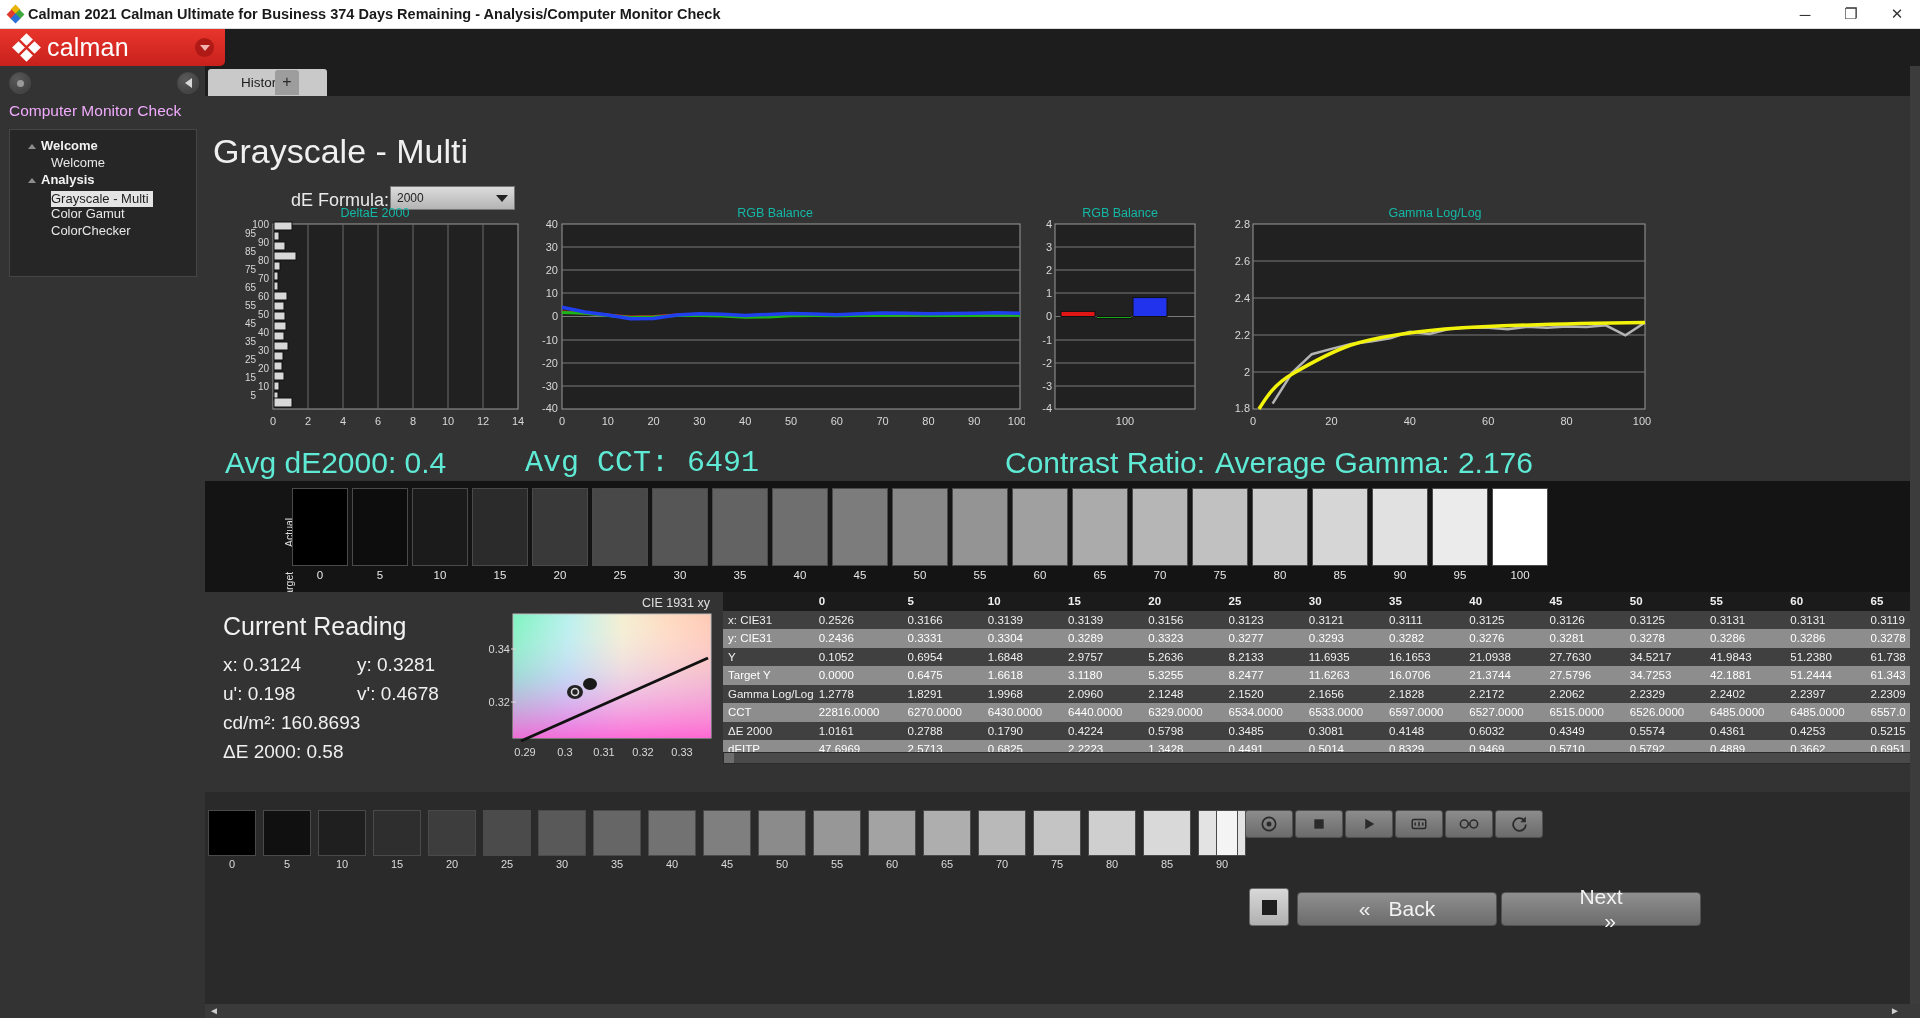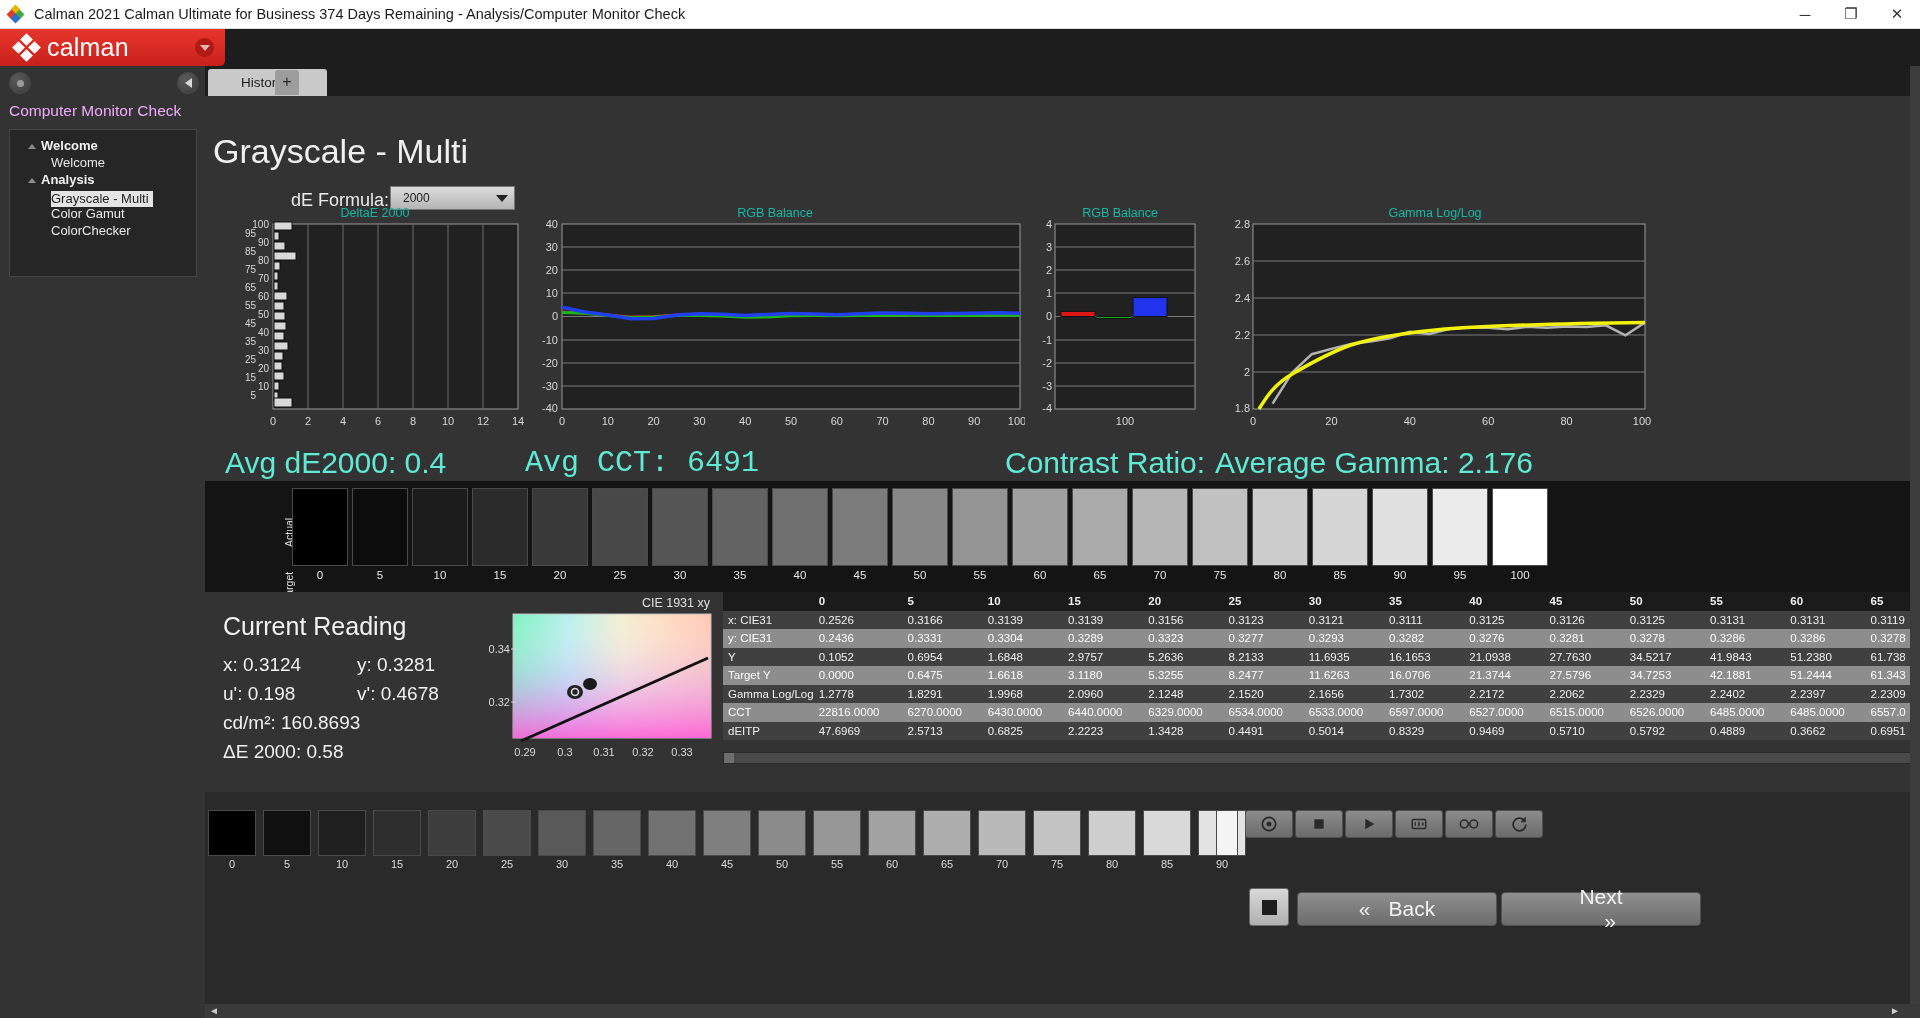--- a/index.html
+++ b/index.html
@@ -15,21 +15,21 @@
   #app { position: relative; width: 1920px; height: 1018px; background: #2b2b2b; }
 
   
   .titlebar {
     position: absolute; left: 0; top: 0; width: 1920px; height: 29px;
     background: #ffffff; display: flex; align-items: center;
     border-bottom: 1px solid #dcdcdc;
   }
   .tb-icon { width: 16px; height: 16px; margin-left: 8px; position: relative; }
   .tb-icon .d { position: absolute; width: 7px; height: 7px; transform: rotate(45deg); }
-  .tb-title { margin-left: 10px; font-size: 14.5px; color: #1a1a1a; white-space: nowrap; }
+  .tb-title { margin-left: 4px; font-size: 14.5px; color: #1a1a1a; white-space: nowrap; font-weight: bold; }
   .tb-btns { margin-left: auto; display: flex; height: 29px; }
   .tb-btn { width: 46px; height: 29px; display: flex; align-items: center; justify-content: center;
             color: #333; font-size: 15px; }
 
   
   .brandbar { position: absolute; left: 0; top: 29px; width: 1920px; height: 37px; background: #1d1d1d; }
   .brand {
     position: absolute; left: 0; top: 0; width: 225px; height: 37px;
     background: linear-gradient(180deg,#e8352c 0%, #c7211c 100%);
     display: flex; align-items: center; border-bottom-right-radius: 5px;
@@ -101,21 +101,21 @@
             border-radius: 4px; display:flex; align-items:center; justify-content:center; }
   .gearbtn { left: 1303px; } .backbtn { left: 1337px; }
 
   
   .card { position: absolute; left: 0; top: 30px; width: 1715px; height: 922px; background: #333333; }
   .pagetitle { position: absolute; left: 8px; top: 36px; font-size: 34px; color: #f0f0f0; font-weight: 400; }
   .deform-lbl { position: absolute; left: 86px; top: 94px; font-size: 18px; color: #eaeaea; }
   .deform-sel { position: absolute; left: 185px; top: 90px; width: 125px; height: 24px;
                 background: linear-gradient(180deg,#dcdcdc,#b4b4b4); border: 1px solid #777;
                 display: flex; align-items: center; }
-  .deform-sel span { font-size: 12px; color: #222; padding-left: 12px; }
+  .deform-sel span { font-size: 12px; color: #222; padding-left: 6px; }
   .deform-sel i { margin-left: auto; margin-right: 6px; border-left: 6px solid transparent;
                   border-right: 6px solid transparent; border-top: 7px solid #222; }
 
   
   .chartbox { position: absolute; top: 110px; }
   .chart-title { position: absolute; width: 100%; text-align: center; top: 0;
                  font-size: 12.5px; color: #14b8a6; }
   .summary { position: absolute; top: 350px; font-size: 30px; color: #5eead4; text-align: left; }
 
   
@@ -666,21 +666,21 @@
               </tr>
               <tr>
                 <td class="rowhdr">Gamma Log/Log</td>
                 <td>1.2778</td>
                 <td>1.8291</td>
                 <td>1.9968</td>
                 <td>2.0960</td>
                 <td>2.1248</td>
                 <td>2.1520</td>
                 <td>2.1656</td>
-                <td>1.7302</td>
+                <td>2.1828</td>
                 <td>2.2172</td>
                 <td>2.2062</td>
                 <td>2.2329</td>
                 <td>2.2402</td>
                 <td>2.2397</td>
                 <td>2.2309</td>
               </tr>
               <tr>
                 <td class="rowhdr">CCT</td>
                 <td>22816.0000</td>
@@ -692,20 +692,37 @@
                 <td>6533.0000</td>
                 <td>6597.0000</td>
                 <td>6527.0000</td>
                 <td>6515.0000</td>
                 <td>6526.0000</td>
                 <td>6485.0000</td>
                 <td>6485.0000</td>
                 <td>6557.0</td>
               </tr>
               <tr>
+                <td class="rowhdr">ΔE 2000</td>
+                <td>1.0161</td>
+                <td>0.2788</td>
+                <td>0.1790</td>
+                <td>0.4224</td>
+                <td>0.5798</td>
+                <td>0.3485</td>
+                <td>0.3081</td>
+                <td>0.4148</td>
+                <td>0.6032</td>
+                <td>0.4349</td>
+                <td>0.5574</td>
+                <td>0.4361</td>
+                <td>0.4253</td>
+                <td>0.5215</td>
+              </tr>
+              <tr>
                 <td class="rowhdr">dEITP</td>
                 <td>47.6969</td>
                 <td>2.5713</td>
                 <td>0.6825</td>
                 <td>2.2223</td>
                 <td>1.3428</td>
                 <td>0.4491</td>
                 <td>0.5014</td>
                 <td>0.8329</td>
                 <td>0.9469</td>

